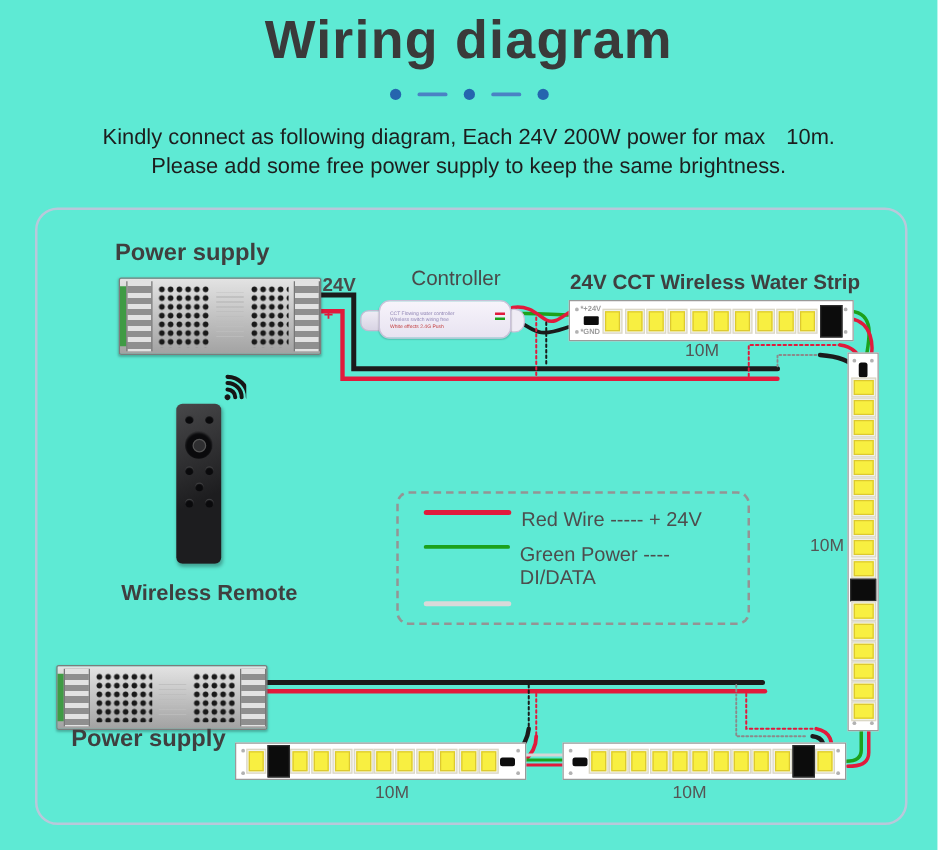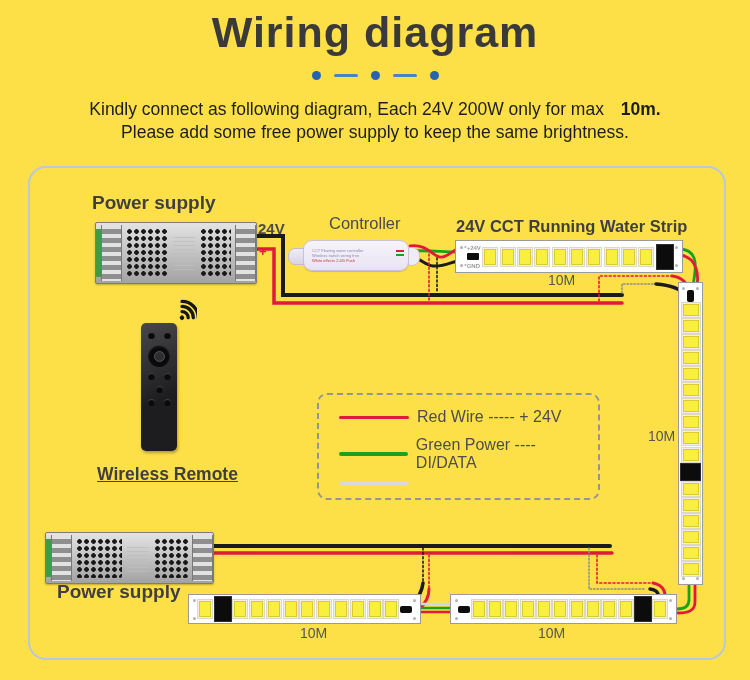--- a/index.html
+++ b/index.html
@@ -1,27 +1,27 @@
 <!DOCTYPE html>
 <html style="--wire-red: #e11a3c; --wire-green: #1ca11c; --wire-black: #1b1b1b; --wire-white: #d6d6d6; --accent-blue: #2565ae; --box-border: #b9c8da;"><head>
 <meta charset="utf-8">
 <style>
   html,body{margin:0;padding:0;background:#fff;}
-  .canvas{position:relative;width:750px;height:680px;background:#fde047;overflow:hidden;
+  .canvas{position:relative;width:750px;height:680px;background:#5eead4;overflow:hidden;
           font-family:"Liberation Sans",sans-serif;}
   
   .title{position:absolute;left:0;top:8px;width:100%;text-align:center;
          font-size:43px;font-weight:bold;color:#3a3a3a;letter-spacing:1px;}
   .deco{position:absolute;left:0;top:71px;width:100%;display:flex;justify-content:center;
         align-items:center;gap:13px;}
   .deco .dot{width:9px;height:9px;border-radius:50%;background:var(--accent-blue);}
   .deco .dash{width:24px;height:3px;border-radius:2px;background:#4a82c4;}
   .note{position:absolute;left:0;top:98px;width:100%;text-align:center;
         font-size:17.5px;font-weight:500;color:#1d1d1d;line-height:1.32;}
-  .note b{font-weight:bold;margin-left:12px;}
+  .note b{font-weight:normal;margin-left:12px;}
   
   .frame{position:absolute;left:28px;top:166px;width:694px;height:490px;
          border:2px solid var(--box-border);border-radius:18px;z-index:0;}
   
   .lbl{position:absolute;color:#3f3f3f;z-index:3;white-space:nowrap;}
   
   .psu{position:absolute;display:flex;z-index:2;background:linear-gradient(180deg,#e3e3e3,#a2a2a2);
        border:1px solid #7c7c7c;border-radius:2px;box-shadow:0 1px 2px rgba(0,0,0,.25);}
   .psu-green{width:5px;margin:6px 0;background:#3f9b44;}
   .psu-term{width:19px;margin:2px 0;border-left:1px solid #787878;border-right:1px solid #787878;
@@ -68,21 +68,21 @@
   .strip.h .c-dots{flex-direction:column;width:4px;height:21px;}
   .strip.v .c-dots{flex-direction:row;height:4px;width:17px;}
   .c-dots i{width:3px;height:3px;border-radius:50%;background:#b2b2b2;}
   .c-labels{flex-direction:column;align-items:flex-start;justify-content:space-between;
             height:24px;font-size:6px;line-height:6px;color:#9a9a9a;font-weight:bold;}
   .c-labels .padm{width:12px;height:7px;background:#0d0d0d;border-radius:1px;margin-left:3px;}
   
   .legend{position:absolute;left:317px;top:393px;width:283px;height:107px;z-index:2;
           border:2px dashed #949494;border-radius:10px;box-sizing:border-box;
           display:flex;flex-direction:column;justify-content:space-evenly;padding:4px 0 4px 20px;}
-  .lrow{display:flex;align-items:center;gap:8px;}
+  .lrow{display:flex;align-items:flex-start;gap:8px;}
   .lrow .sw{width:70px;height:3.5px;border-radius:2px;}
   .lrow .lt{font-size:16px;color:#4d4d4d;font-weight:500;}
   
   .remote{position:absolute;left:141px;top:323px;width:36px;height:128px;z-index:2;
           background:linear-gradient(155deg,#48484a,#1d1d1f 60%);border-radius:5px;
           display:flex;flex-direction:column;align-items:center;gap:6px;padding-top:9px;
           box-sizing:border-box;box-shadow:1px 2px 3px rgba(0,0,0,.3);}
   .rrow{display:flex;gap:9px;}
   .rbtn{width:7px;height:7px;border-radius:50%;background:#0a0a0c;
         box-shadow:inset 0 1px 1px rgba(255,255,255,.25);}
@@ -107,21 +107,21 @@
 
   <div class="title">Wiring diagram</div>
   <div class="deco">
     <span class="dot"></span>
     <span class="dash"></span>
     <span class="dot"></span>
     <span class="dash"></span>
     <span class="dot"></span>
   </div>
   <div class="note">
-    <span>Kindly connect as following diagram, Each 24V 200W only for max </span><b>10m.</b><br>
+    <span>Kindly connect as following diagram, Each 24V 200W power for max </span><b>10m.</b><br>
     <span>Please add some free power supply to keep the same brightness.</span>
   </div>
 
   <div class="frame"></div>
 
   <svg class="wires" width="750" height="680">
 
     <path class="w w-black" stroke-width="4" d="M254 236 H283 V295 H622"></path>
     <path class="w w-red" stroke-width="3.5" d="M254 249 H274 V303 H622"></path>
 
@@ -177,21 +177,21 @@
   <div class="controller">
     <div class="cl">CCT Flowing water controller</div>
     <div class="cl">Wireless switch wiring free</div>
     <div class="cl red">White effects 2.4G Push</div>
     <div class="ctl-bars">
       <i style="background:#e11a3c;"></i>
       <i style="background:#1ca11c;"></i>
     </div>
   </div>
 
-  <div class="lbl" style="left:456px;top:217px;font-size:16.5px;font-weight:600;">24V CCT Running Water Strip</div>
+  <div class="lbl" style="left:456px;top:217px;font-size:16.5px;font-weight:600;">24V CCT Wireless Water Strip</div>
   <div class="strip h" style="left:455px;top:240px;width:228px;height:33px;">
       <div class="cell c-dots">
         <i></i>
         <i></i>
       </div>
       <div class="cell c-labels">
         <span>*+24V</span>
         <span class="padm"></span>
         <span>*GND</span>
       </div>
@@ -316,21 +316,21 @@
       <span class="rbtn"></span>
     </div>
     <div class="rrow">
       <span class="rbtn"></span>
     </div>
     <div class="rrow">
       <span class="rbtn"></span>
       <span class="rbtn"></span>
     </div>
   </div>
-  <div class="lbl" style="left:95px;top:464px;width:145px;text-align:center;font-size:17.5px;font-weight:600;text-decoration:underline;">Wireless Remote</div>
+  <div class="lbl" style="left:95px;top:464px;width:145px;text-align:center;font-size:17.5px;font-weight:600;">Wireless Remote</div>
 
   <div class="legend">
     <div class="lrow">
       <span class="sw" style="background: rgb(225, 26, 60);"></span>
       <span class="lt">Red Wire ----- + 24V</span>
     </div>
     <div class="lrow">
       <span class="sw" style="background: rgb(28, 161, 28);"></span>
       <span class="lt">Green Power ---- DI/DATA</span>
     </div>

